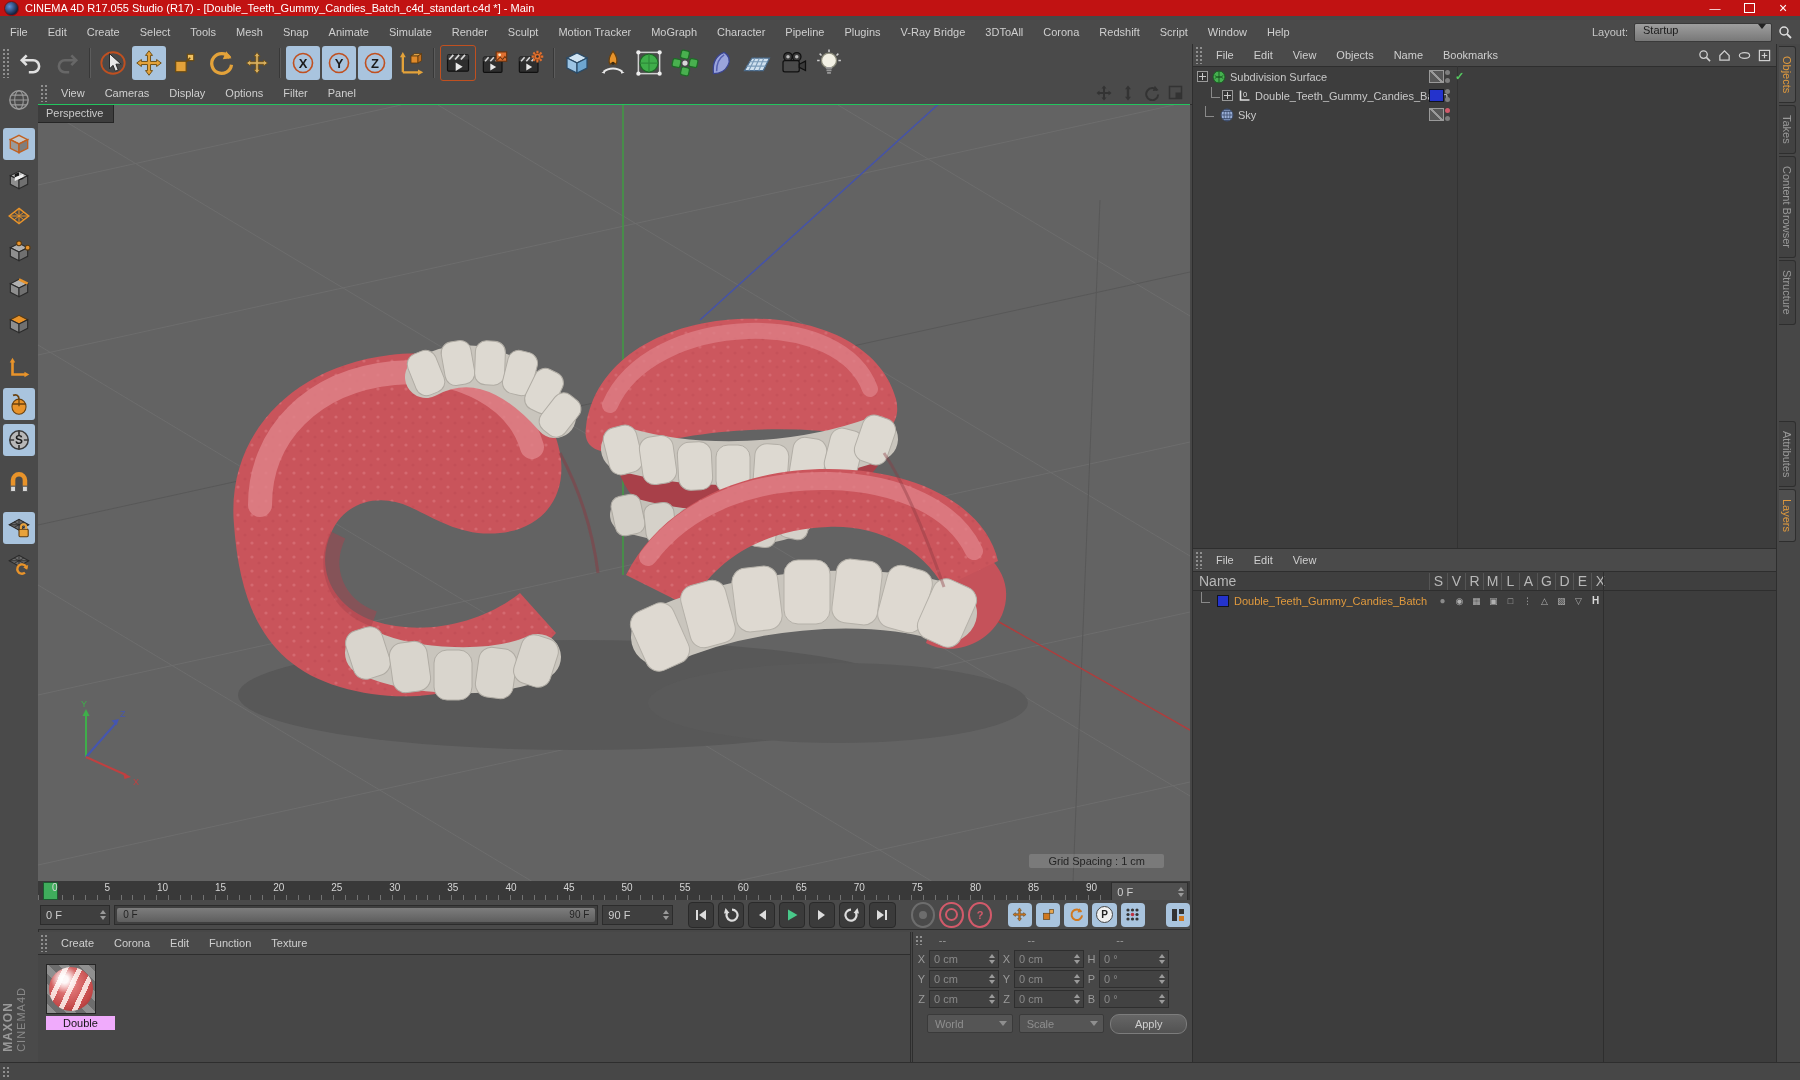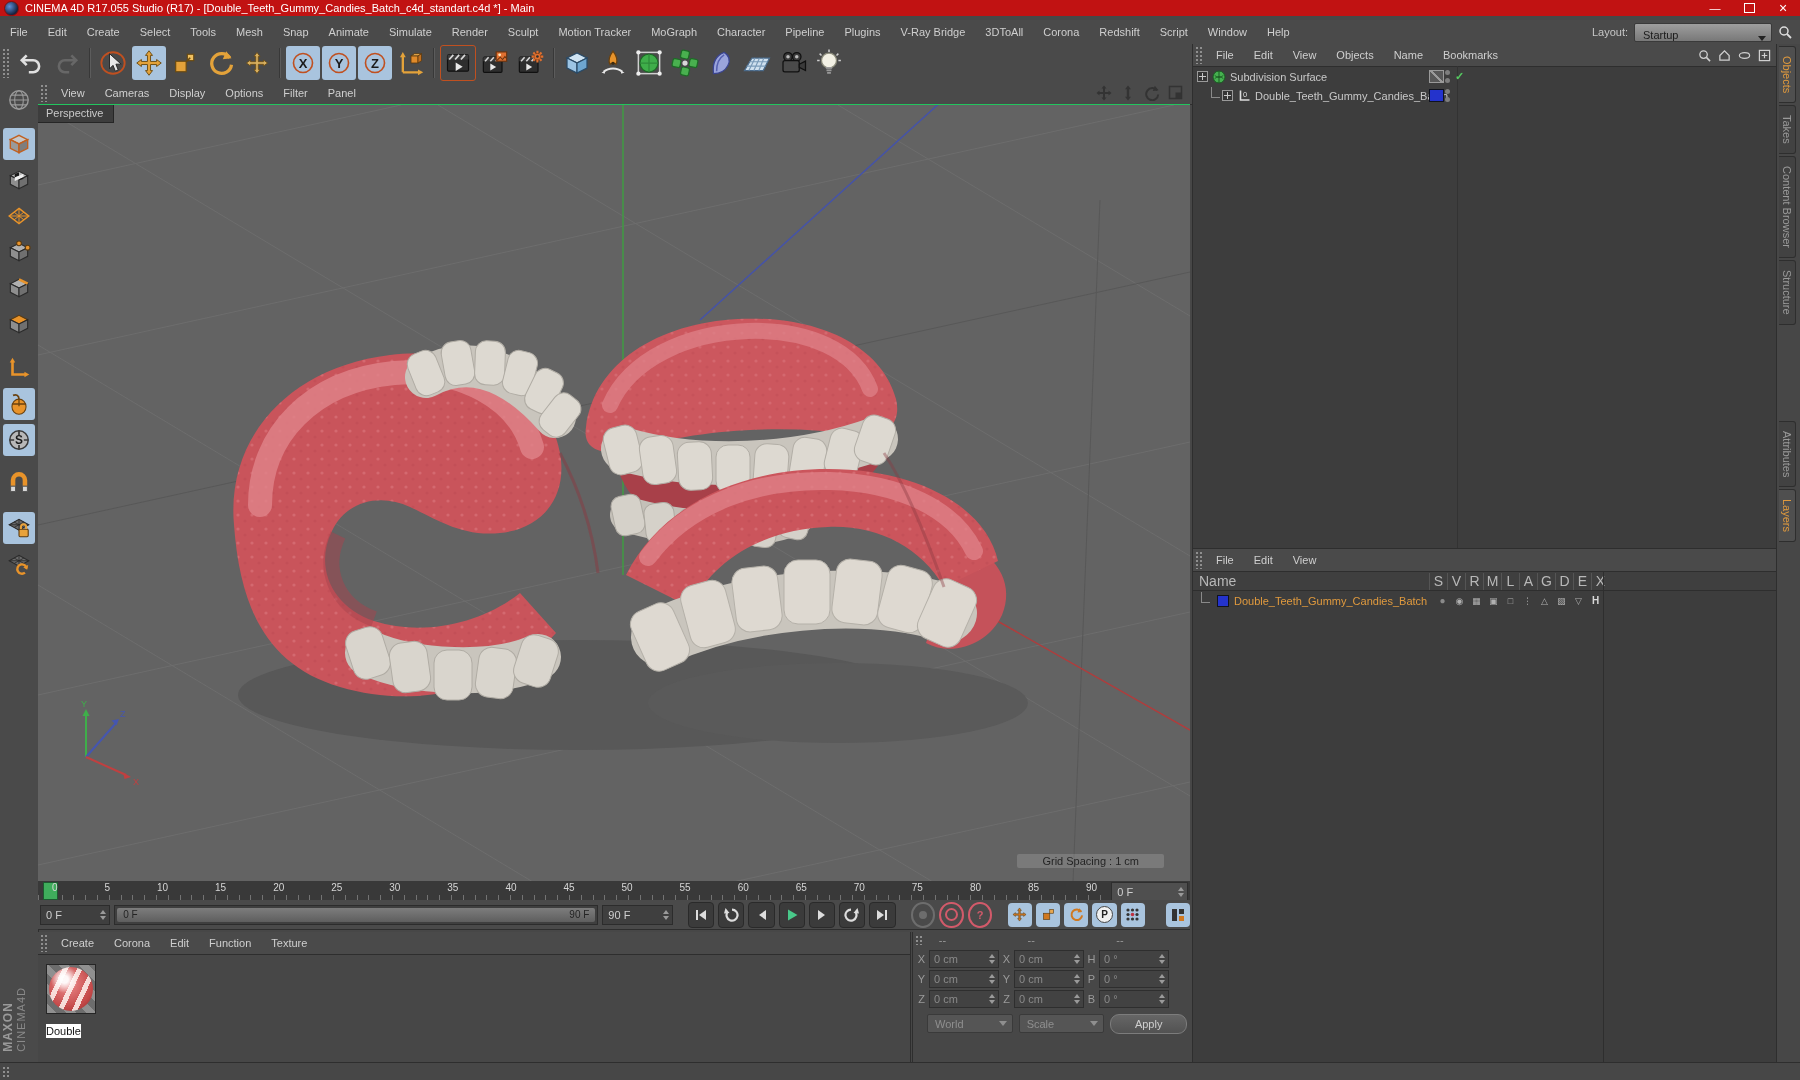--- a/index.html
+++ b/index.html
@@ -15,21 +15,21 @@
            background:radial-gradient(circle at 35% 35%,#5d8fd8,#16233f 70%);border:1px solid #7e1010}
   .wbtns{margin-left:auto;display:flex}
   .wbtn{width:34px;height:20px;display:flex;align-items:center;justify-content:center;color:#fff}
   .maxglyph{width:9px;height:8px;border:1px solid #fff}
   
   .menubar{left:0;top:20px;width:1800px;height:24px;background:#4a4a4a;border-bottom:1px solid #2e2e2e;
            display:flex;align-items:center}
   .mi{padding:0 10px;line-height:24px;color:#cfcfcf}
   .layoutwrap{margin-left:auto;display:flex;align-items:center;gap:6px;padding-right:8px}
   .dd{width:128px;height:17px;background:linear-gradient(#9e9e9e,#787878);border:1px solid #3a3a3a;
-      border-radius:2px;color:#1c1c1c;display:flex;align-items:flex-end;padding-left:8px}
+      border-radius:2px;color:#1c1c1c;display:flex;align-items:flex-start;padding-left:8px}
   .dda{width:0;height:0;border-left:4px solid transparent;border-right:4px solid transparent;
        border-top:5px solid #222;margin-left:auto;margin-right:5px}
   
   .grip{width:9px;height:80%;margin:0 2px;
         background-image:radial-gradient(#8f8f8f 1px,transparent 1.3px);background-size:4px 4px}
   .sep{width:0;height:30px;border-left:1px solid #383838;border-right:1px solid #5c5c5c;margin:0 4px}
   
   .toolbar{left:0;top:44px;width:1192px;height:38px;background:#4a4a4a;border-bottom:1px solid #2e2e2e;
            display:flex;align-items:center}
   .tbtn{width:34px;height:34px;margin:0 1px;display:flex;align-items:center;justify-content:center;border-radius:3px}
@@ -46,21 +46,21 @@
   .brandv .b1{font-weight:bold;font-size:12px}
   .brandv .b2{font-size:11px;color:#8a8a8a}
   
   .vpmenu{left:38px;top:82px;width:1154px;height:22px;background:#4a4a4a;border-bottom:1px solid #2e2e2e;
           display:flex;align-items:center}
   .vpmenu .right-icons{margin-left:auto;display:flex;gap:8px;padding-right:8px}
   .viewport{left:38px;top:104px;width:1152px;height:777px;background:#636363;border-top:1px solid #22c55e}
   .vplabel{position:absolute;left:0;top:0;background:#3d3d3d;color:#c9c9c9;padding:2px 10px 3px 8px;
            border-right:1px solid #262626;border-bottom:1px solid #262626;z-index:5}
   .gridspacing{position:absolute;right:26px;bottom:14px;background:rgba(190,190,190,.25);
-               color:#242424;padding:1px 25px;border-radius:2px;z-index:5}
+               color:#242424;padding:1px 19px;border-radius:2px;z-index:5}
   
   .ruler{left:38px;top:881px;width:1152px;height:19px;background:#393939;border-bottom:1px solid #2e2e2e;display:flex}
   .ticks{position:relative;width:1076px;height:19px;display:flex;justify-content:space-between;
          padding:0 12px 0 14px;box-sizing:border-box;color:#d6d6d6;font-size:10px;
          background-image:repeating-linear-gradient(90deg,#737373 0 1px,transparent 1px 11.8px);
          background-size:100% 5px;background-position:0 100%;background-repeat:no-repeat}
   .ticks span{line-height:13px}
   .playhead{position:absolute;left:5px;top:1px;width:13px;height:16px;background:#3fae5c;border:1px solid #1d5a30}
   .framebox{width:70px;height:17px;margin:1px 2px;background:#4f4f4f;border:1px solid #2e2e2e;
             display:flex;align-items:center;padding-left:5px;color:#cfcfcf}
@@ -81,21 +81,21 @@
   .ringbtn{width:22px;height:22px;border-radius:50%;display:flex;align-items:center;justify-content:center}
   
   .matpanel{left:38px;top:932px;width:872px;height:130px;background:#474747;border-right:1px solid #2e2e2e}
   .pmenu{height:22px;display:flex;align-items:center;border-bottom:1px solid #2e2e2e;background:#4a4a4a}
   .mat-thumb{position:absolute;left:8px;top:32px;width:48px;height:48px;border:1px solid #262626;
              background:repeating-linear-gradient(45deg,#909090 0 7px,#6d6d6d 7px 14px)}
   .mat-sphere{position:absolute;inset:2px;border-radius:50%;
       background:radial-gradient(circle at 35% 28%,rgba(255,255,255,.95) 0 9%,rgba(255,255,255,0) 32%),
                  repeating-linear-gradient(115deg,rgba(255,244,240,.85) 0 5px,rgba(255,255,255,0) 5px 13px),
                  radial-gradient(circle at 42% 36%,#ee8d8d,#c24646 68%,#7e2a2a)}
-  .mat-label{position:absolute;left:8px;top:92px;background:#ffffff;color:#141414;padding:0 0;line-height:14px}
+  .mat-label{position:absolute;left:8px;top:84px;background:#f0abfc;color:#141414;padding:0 17px;line-height:14px}
   .coords{left:912px;top:932px;width:278px;height:130px;background:#474747;border-left:1px solid #2e2e2e}
   .chead{display:flex;align-items:center;height:16px;color:#9a9a9a}
   .chead span{width:86px;text-align:left;padding-left:14px}
   .crow{display:flex;align-items:center;gap:3px;margin:2px 4px;height:18px;color:#9a9a9a}
   .crow .lb{width:9px;text-align:center;color:#9a9a9a}
   .fld{display:flex;align-items:center;background:#424242;border:1px solid #2e2e2e;height:16px;
        color:#8a8a8a;padding-left:4px;width:64px}
   .cbot{display:flex;gap:6px;margin:6px 4px 0 14px}
   .dd2{width:80px;height:17px;background:#555;border:1px solid #3a3a3a;border-radius:2px;color:#8f8f8f;
        display:flex;align-items:center;padding-left:7px}
@@ -930,20 +930,34 @@
         <text x="6" y="8" font-size="7.5" fill="#ddd">0</text>
       </svg>
       <span>Double_Teeth_Gummy_Candies_Batch</span>
       <span class="chip blue" style="position:absolute;left:236px"></span>
       <span class="vdots" style="position:absolute;left:252px">
           <i></i>
           <i></i>
         </span>
     </div>
 
+    <div class="omrow" style="padding-left:8px">
+      <span class="elbow"></span>
+      <svg width="14" height="14" viewBox="0 0 14 14" style="margin:0 4px">
+        <circle cx="7" cy="7" r="6" fill="#9ab0d8" stroke="#3a4a6a"></circle>
+        <path d="M1 7 h12 M2.5 3.5 h9 M2.5 10.5 h9 M7 1 v12" stroke="#3a4a6a" stroke-width="0.8" fill="none"></path>
+        <ellipse cx="7" cy="7" rx="3" ry="6" fill="none" stroke="#3a4a6a" stroke-width="0.8"></ellipse>
+      </svg>
+      <span>Sky</span>
+      <span class="chip" style="position:absolute;left:236px"></span>
+      <span class="vdots" style="position:absolute;left:252px">
+          <i class="red"></i>
+          <i></i>
+        </span>
+    </div>
   </div>
 
   <div class="abs lypanel">
     <div class="pmenu">
       <div class="grip"></div>
       <span class="mi">File</span>
       <span class="mi">Edit</span>
       <span class="mi">View</span>
     </div>
     <div class="lyhead">

